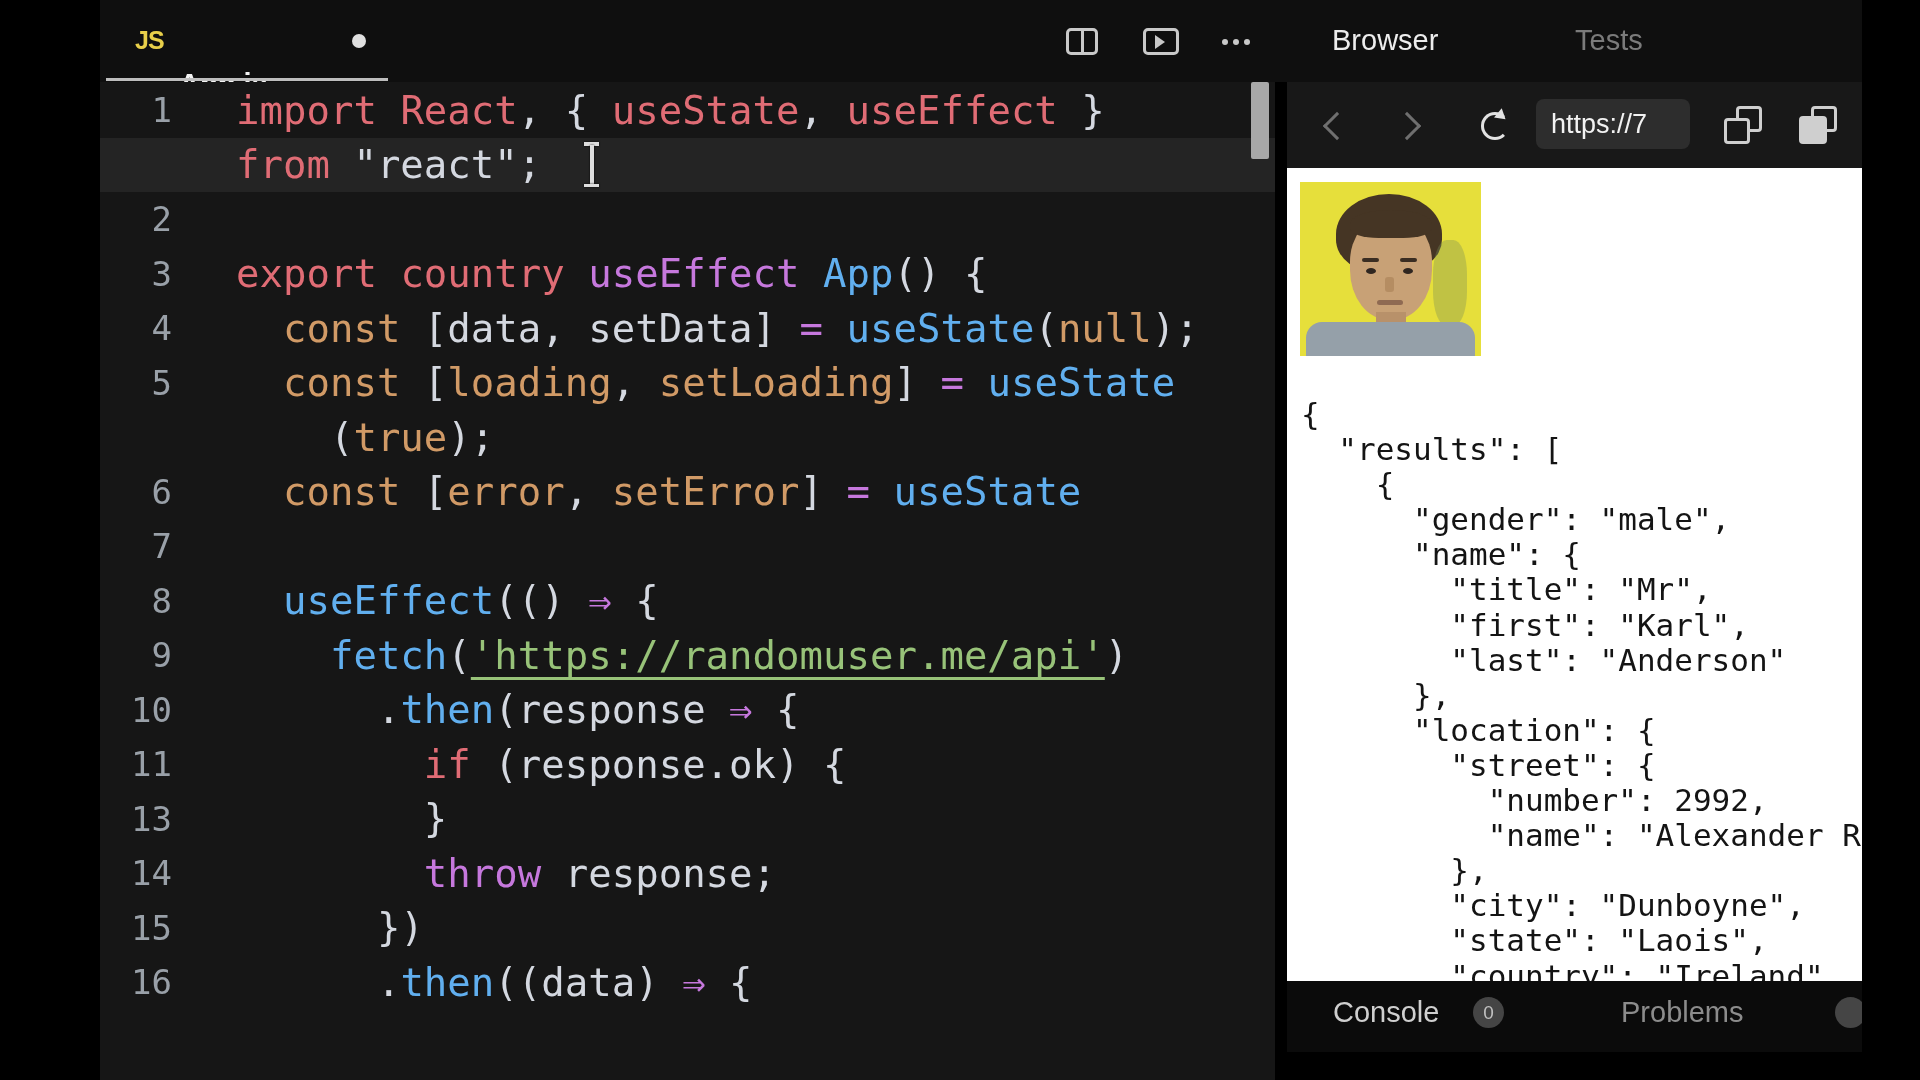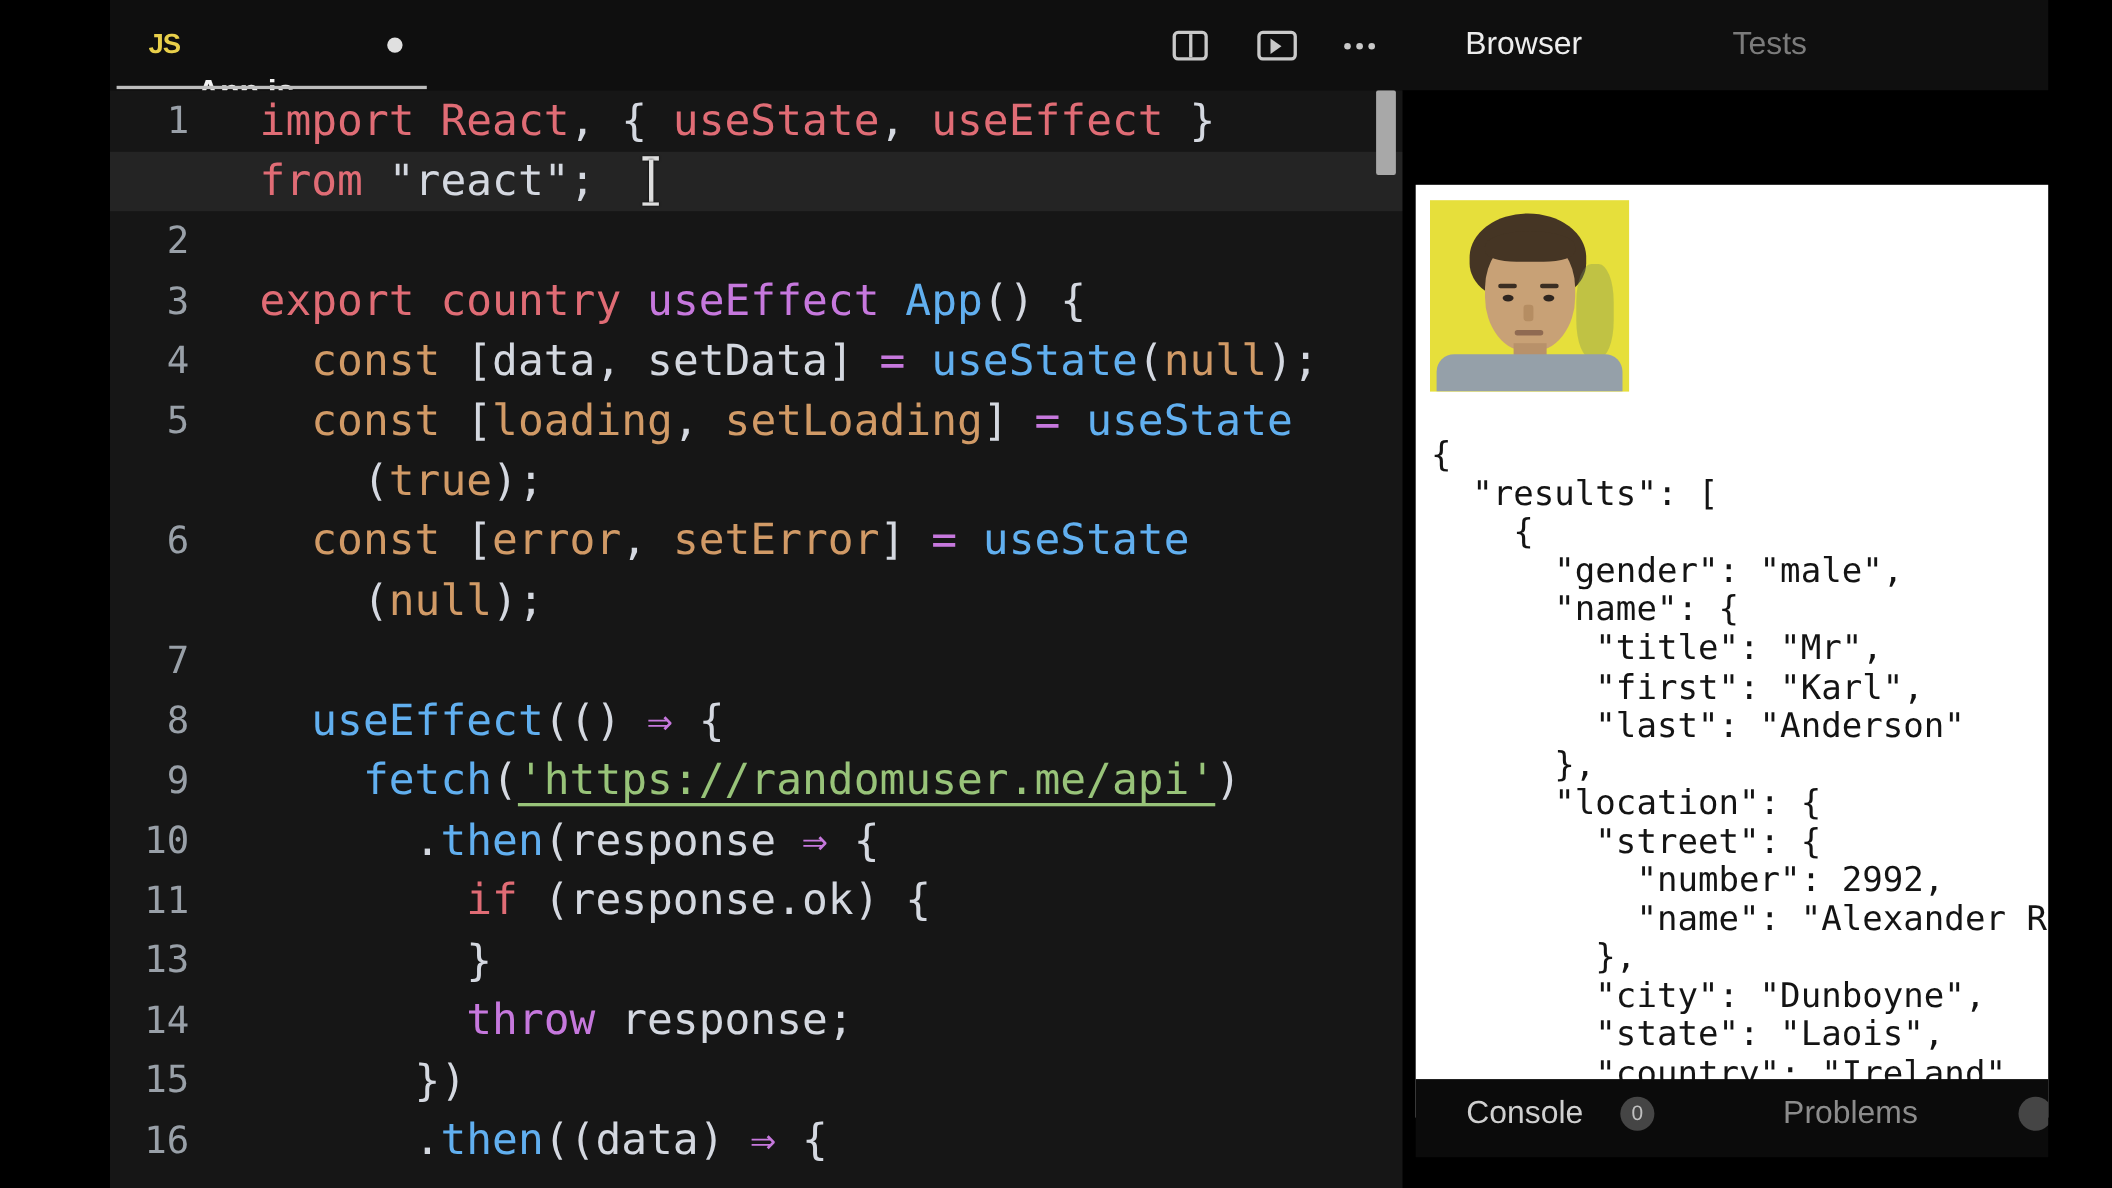--- a/index.html
+++ b/index.html
@@ -132,24 +132,20 @@
         </div>
         <div class="crow">
           <span class="gut"></span>
           <span class="code"><span class="tok fg">    (</span><span class="tok org">true</span><span class="tok fg">);</span></span>
         </div>
         <div class="crow">
           <span class="gut">6</span>
           <span class="code"><span class="tok fg">  </span><span class="tok org">const</span><span class="tok fg"> [</span><span class="tok org">error</span><span class="tok fg">, </span><span class="tok org">setError</span><span class="tok fg">] </span><span class="tok pur">=</span><span class="tok fg"> </span><span class="tok blue">useState</span></span>
         </div>
         <div class="crow">
-          <span class="gut"></span>
-          <span class="code"><span class="tok fg">    (</span><span class="tok org">null</span><span class="tok fg">);</span></span>
-        </div>
-        <div class="crow">
           <span class="gut">7</span>
           <span class="code"></span>
         </div>
         <div class="crow">
           <span class="gut">8</span>
           <span class="code"><span class="tok fg">  </span><span class="tok blue">useEffect</span><span class="tok fg">(() </span><span class="tok pur">⇒</span><span class="tok fg"> {</span></span>
         </div>
         <div class="crow">
           <span class="gut">9</span>
           <span class="code"><span class="tok fg">    </span><span class="tok blue">fetch</span><span class="tok fg">(</span><span class="tok str link">'https://randomuser.me/api'</span><span class="tok fg">)</span></span>
@@ -178,20 +174,28 @@
           <span class="gut">16</span>
           <span class="code"><span class="tok fg">      .</span><span class="tok blue">then</span><span class="tok fg">((data) </span><span class="tok pur">⇒</span><span class="tok fg"> {</span></span>
         </div>
       </div>
     <div class="scroll-thumb"></div>
     <div class="ibeam">
         <span class="stem"></span>
       </div>
   </div>
 
+  <div class="navbar">
+    <span class="chev chev-back"></span>
+    <span class="chev chev-fwd"></span>
+    <span class="refresh"></span>
+    <div class="url-pill">https://7</div>
+    <span class="icon-copy"></span>
+    <span class="icon-windows"></span>
+  </div>
 
   <div class="viewport">
     <div class="photo">
       <span class="ph-hair"></span>
       <span class="ph-face"></span>
       <span class="ph-fringe"></span>
       <span class="ph-brow-l"></span>
       <span class="ph-brow-r"></span>
       <span class="ph-eye-l"></span>
       <span class="ph-eye-r"></span>

